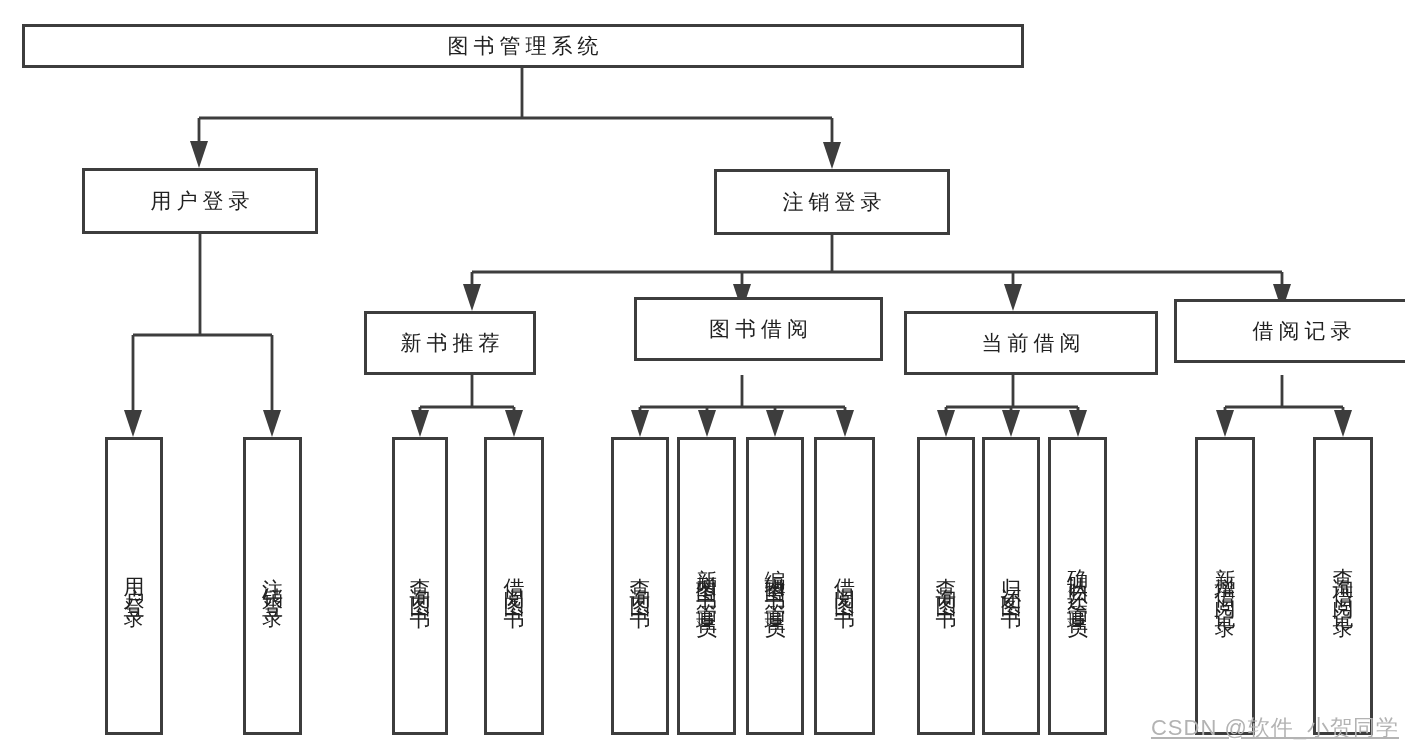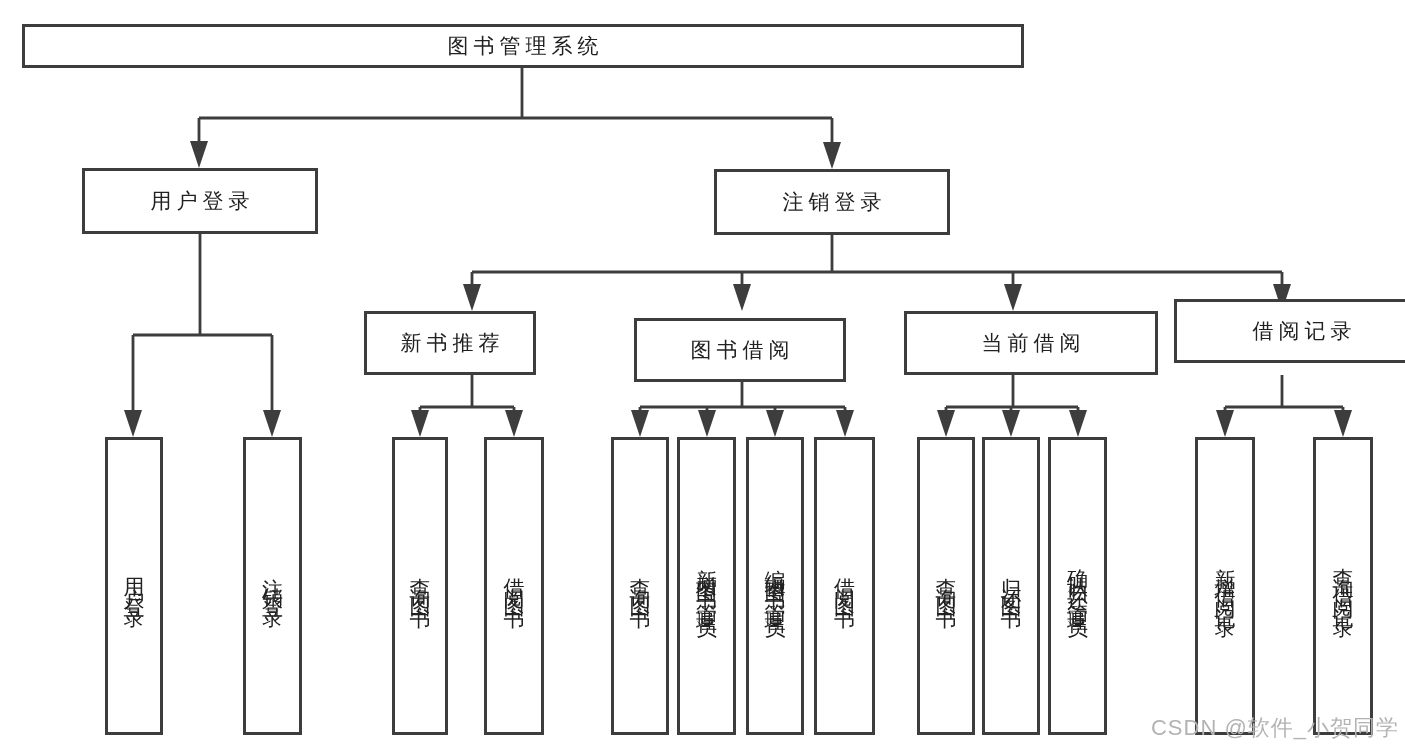--- a/index.html
+++ b/index.html
@@ -32,21 +32,21 @@
     display:flex;align-items:center;justify-content:center;
     color:var(--text);font-size:21px;
   }
   .leaf .label{
     writing-mode:vertical-rl;letter-spacing:10px;
     position:relative;top:-5px;white-space:nowrap;
   }
   .leaf.long .label{letter-spacing:7px;top:-3px;}
   .watermark{
     position:absolute;right:6px;bottom:4px;
-    color:var(--watermark);font-size:22px;letter-spacing:1px;
+    color:var(--watermark);font-size:22px;letter-spacing:1px;text-decoration:underline;
   }
 </style>
 </head>
 <body>
 
 <div class="canvas">
 
   <svg class="connectors" width="1405" height="747" viewBox="0 0 1405 747" aria-hidden="true">
     <path d="
       M522 68 V118 M199 118 H832 M199 118 V143 M832 118 V144
@@ -85,21 +85,21 @@
   <div class="node" style="left:82px;top:168px;width:236px;height:66px">
     <span class="label">用户登录</span>
   </div>
   <div class="node" style="left:714px;top:169px;width:236px;height:66px">
     <span class="label">注销登录</span>
   </div>
 
   <div class="node" style="left:364px;top:311px;width:172px;height:64px">
     <span class="label">新书推荐</span>
   </div>
-  <div class="node" style="left:634px;top:318px;width:212px;height:64px">
+  <div class="node" style="left:634px;top:297px;width:249px;height:64px">
     <span class="label">图书借阅</span>
   </div>
   <div class="node" style="left:904px;top:311px;width:254px;height:64px">
     <span class="label">当前借阅</span>
   </div>
   <div class="node" style="left:1174px;top:299px;width:256px;height:64px">
     <span class="label">借阅记录</span>
   </div>
 
   <div class="leaf" style="left:105px;width:58px">

